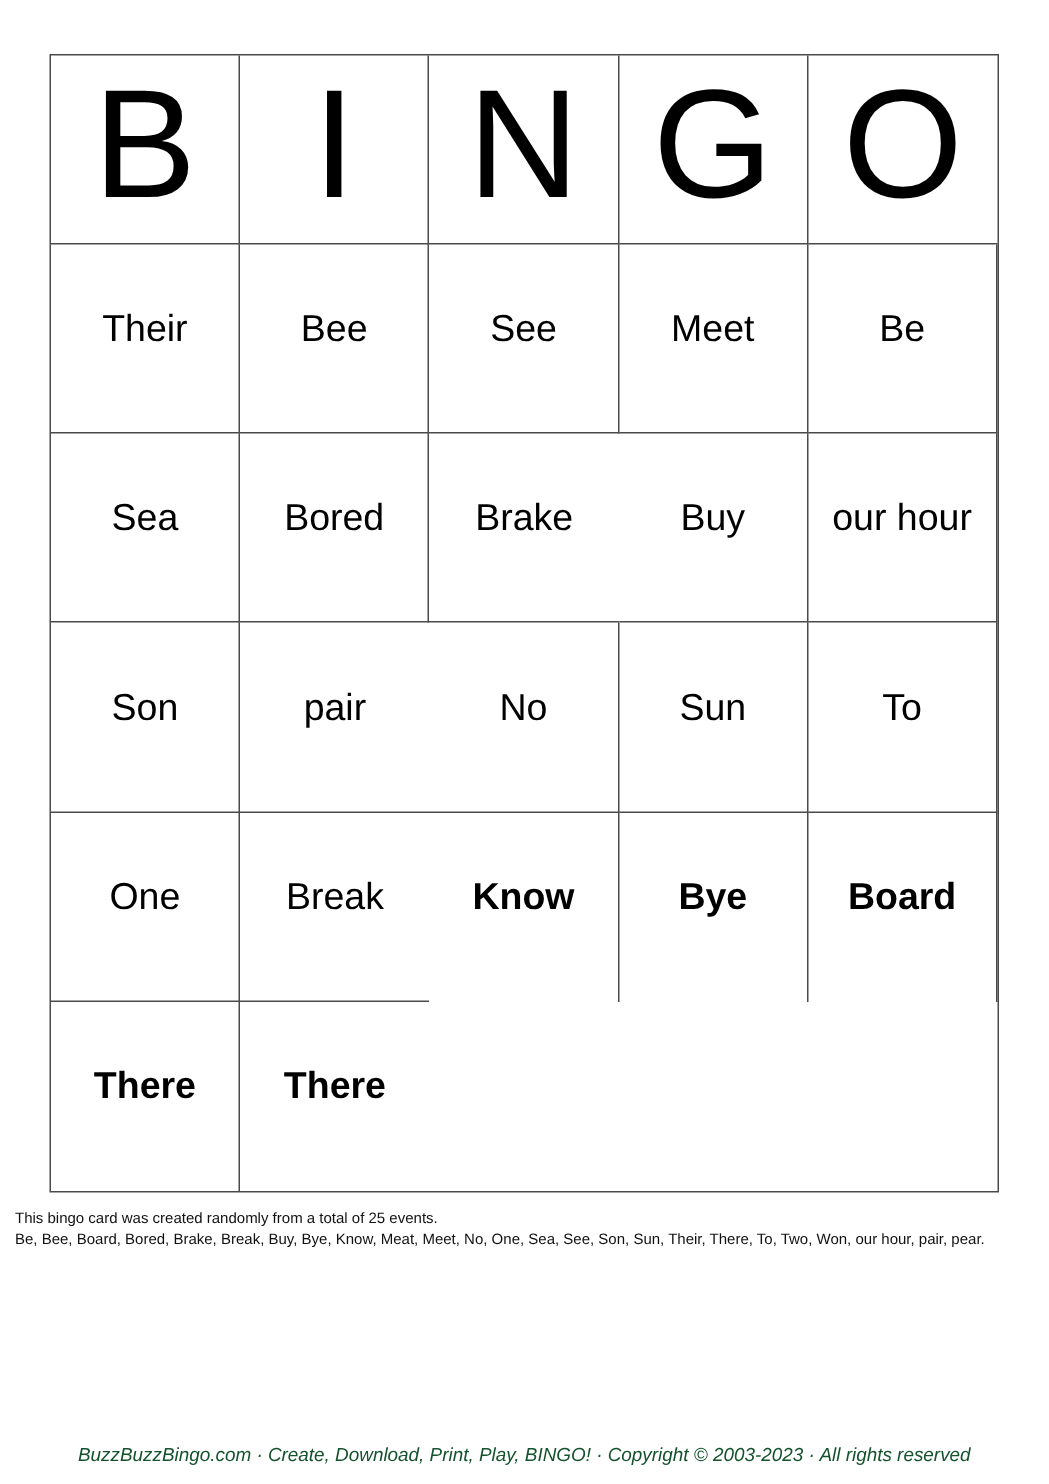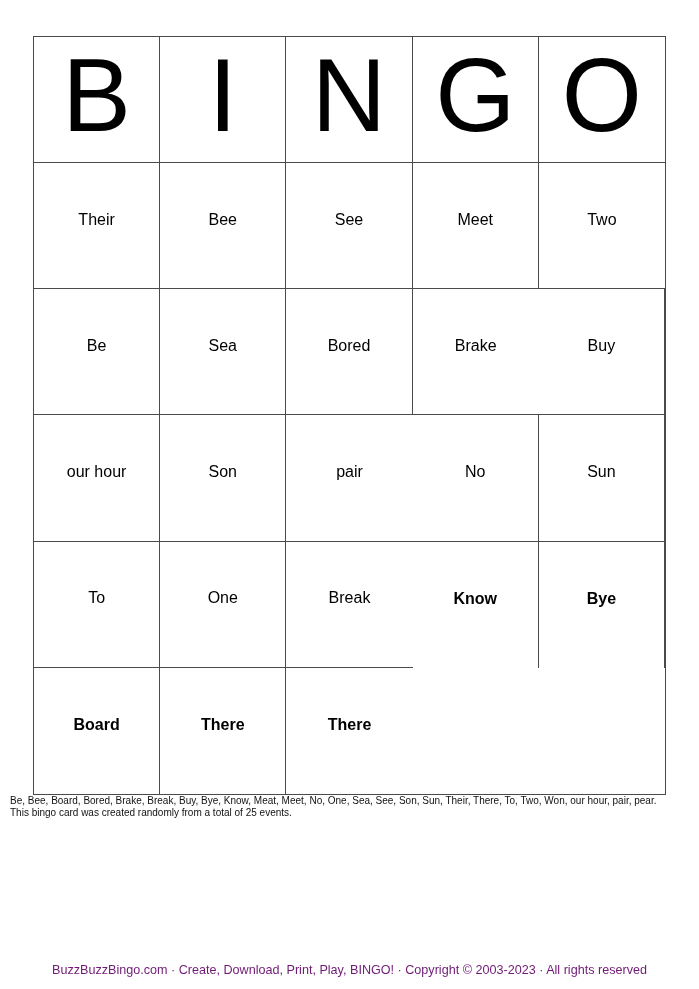--- a/index.html
+++ b/index.html
@@ -38,44 +38,45 @@
       overflow: hidden;
     }
     .cell.col-last { border-right: none; }
     .cell.row-last { border-bottom: none; font-weight: bold; }
     .head {
       font-size: 103px;
       line-height: 1;
       padding-bottom: 8px;
     }
     .word {
-      font-size: 16px;
+      font-size: 25px;
       line-height: 1;
       padding-bottom: 12px;
     }
     .note {
       position: absolute;
       left: 10px;
       font-size: 10px;
       line-height: 1;
       white-space: nowrap;
       color: #111111;
     }
     .note-1 { top: 808px; }
-    .note-2 { top: 796px; }
+    .note-2 { top: 822px; }
     .footer {
       position: absolute;
       left: 0;
       width: 699px;
       top: 964px;
       text-align: center;
       font-size: 12.6px;
       line-height: 1;
       white-space: nowrap;
-      color: #701a75;
+      color: #14532d;
+      font-style: italic;
     }
   </style>
 </head>
 <body>
 
 <div class="card">
 
   <div class="cell head">
       <span>B</span>
     </div>
@@ -96,23 +97,20 @@
       <span>Their</span>
     </div>
   <div class="cell word">
       <span>Bee</span>
     </div>
   <div class="cell word">
       <span>See</span>
     </div>
   <div class="cell word">
       <span>Meet</span>
-    </div>
-  <div class="cell word col-last">
-      <span>Two</span>
     </div>
 
   <div class="cell word">
       <span>Be</span>
     </div>
   <div class="cell word">
       <span>Sea</span>
     </div>
   <div class="cell word">
       <span>Bored</span>

